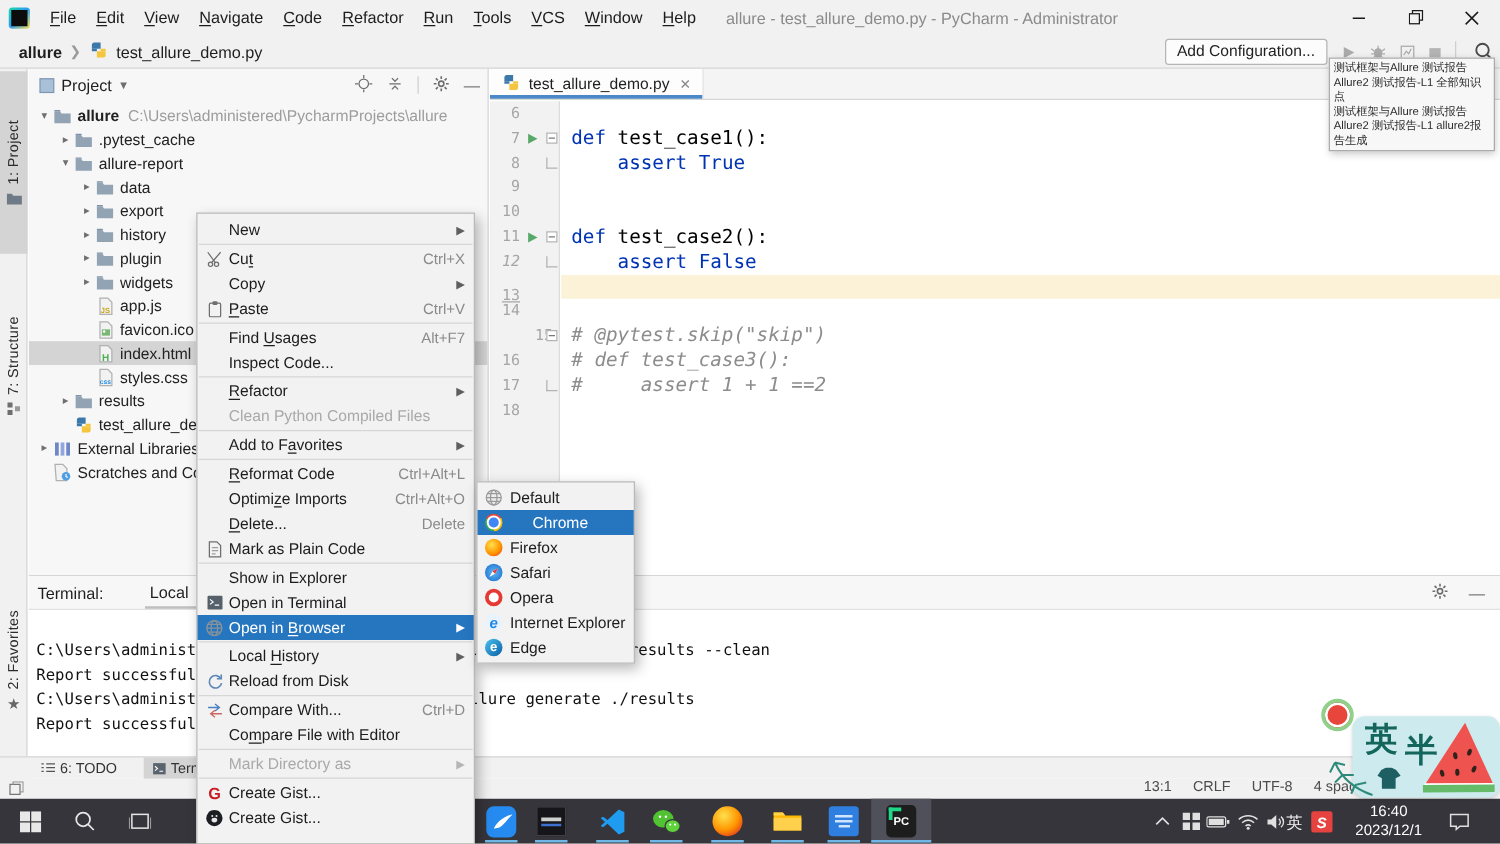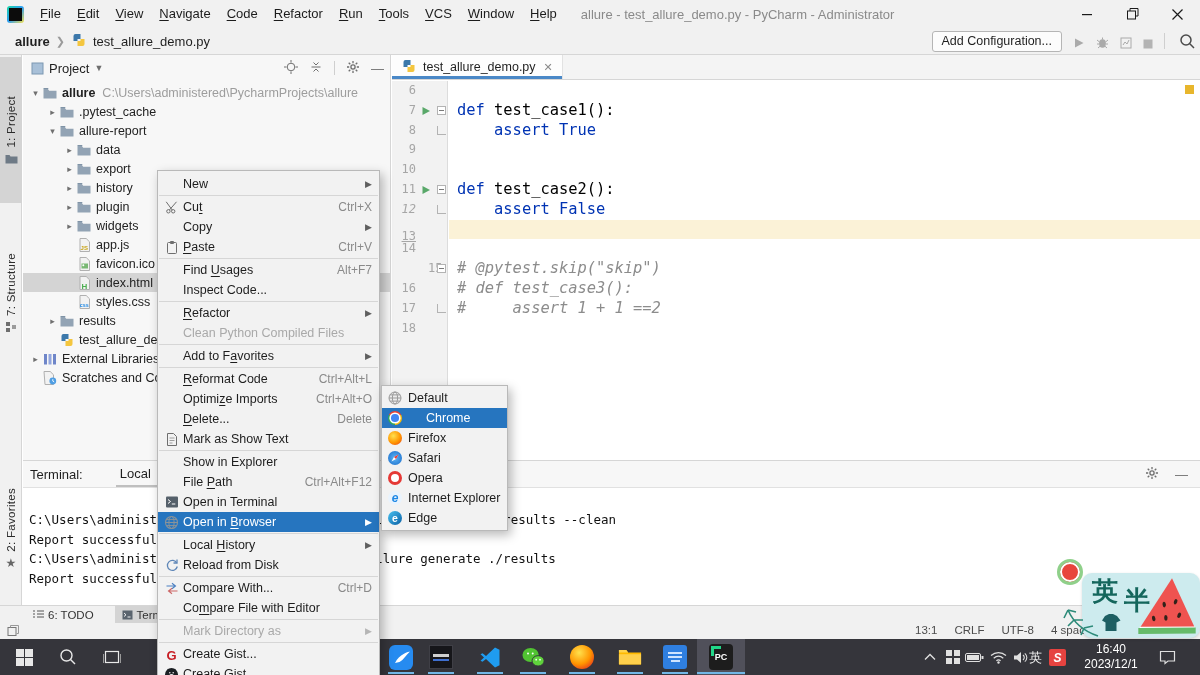--- a/index.html
+++ b/index.html
@@ -708,20 +708,24 @@
       <path d="M6 56L61 50" stroke="#ffffff" stroke-width="3"></path>
       <path d="M5 59L62 52.5" stroke="#66bb6a" stroke-width="6"></path>
       <ellipse cx="28" cy="30" rx="1.7" ry="2.8" fill="#32221a" transform="rotate(-15 28 30)"></ellipse>
       <ellipse cx="39" cy="26" rx="1.7" ry="2.8" fill="#32221a" transform="rotate(14 39 26)"></ellipse>
       <ellipse cx="31" cy="43" rx="1.7" ry="2.8" fill="#32221a" transform="rotate(-9 31 43)"></ellipse>
       <ellipse cx="44" cy="39" rx="1.7" ry="2.8" fill="#32221a" transform="rotate(18 44 39)"></ellipse>
       <ellipse cx="19" cy="45" rx="1.7" ry="2.8" fill="#32221a" transform="rotate(-20 19 45)"></ellipse>
     </g>
   </svg>
 
+  <div class="notif" id="notif">
+      <div>测试框架与Allure 测试报告 Allure2 测试报告-L1 全部知识点</div>
+      <div>测试框架与Allure 测试报告 Allure2 测试报告-L1 allure2报告生成</div>
+    </div>
 
   <div class="ctxmenu" id="ctxmenu">
       <div class="mi">
         <span class="ico"></span>
         <span class="lbl">New</span>
         <span class="arr">▶</span>
       </div>
       <div class="msep"></div>
       <div class="mi">
         <span class="ico">
@@ -791,31 +795,26 @@
         <span class="lbl"><u>D</u>elete...</span>
         <span class="sc">Delete</span>
       </div>
       <div class="mi">
         <span class="ico">
           <svg width="14" height="15" viewBox="0 0 14 15">
             <path d="M2.5 1.5h6l3 3v9h-9z" fill="none" stroke="#6e6e6e"></path>
             <path d="M4.5 6h5M4.5 8.5h5M4.5 11h3" stroke="#9e9e9e"></path>
           </svg>
         </span>
-        <span class="lbl">Mark as Show Text</span>
+        <span class="lbl">Mark as Plain Code</span>
       </div>
       <div class="msep"></div>
       <div class="mi">
         <span class="ico"></span>
         <span class="lbl">Show in Explorer</span>
-      </div>
-      <div class="mi">
-        <span class="ico"></span>
-        <span class="lbl">File <u>P</u>ath</span>
-        <span class="sc">Ctrl+Alt+F12</span>
       </div>
       <div class="mi">
         <span class="ico">
           <svg width="14" height="14" viewBox="0 0 14 14">
             <rect x="1" y="1.5" width="12" height="11" rx="1" fill="#55606a"></rect>
             <path d="M3 4.5l2.5 2L3 8.5M6.8 9h3.5" stroke="#fff" fill="none"></path>
           </svg>
         </span>
         <span class="lbl">Open in Terminal</span>
       </div>

